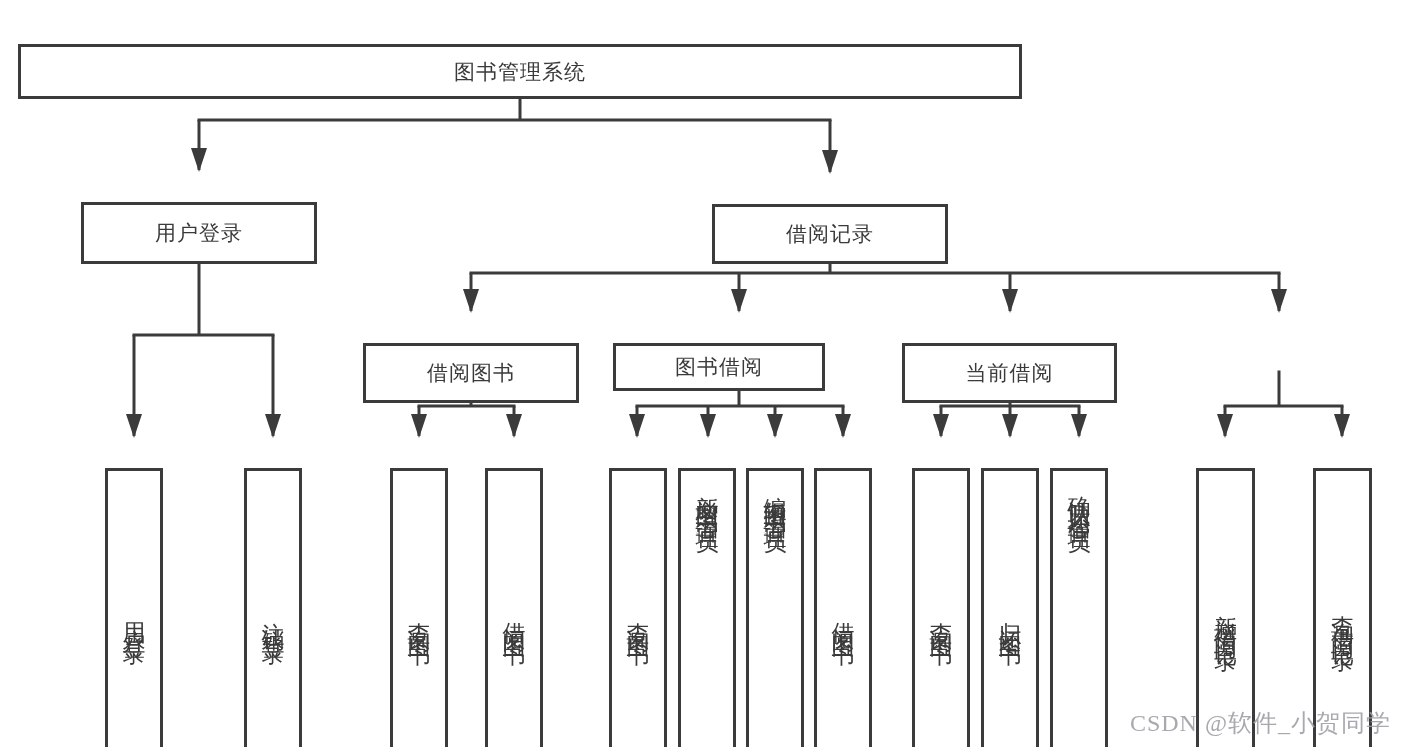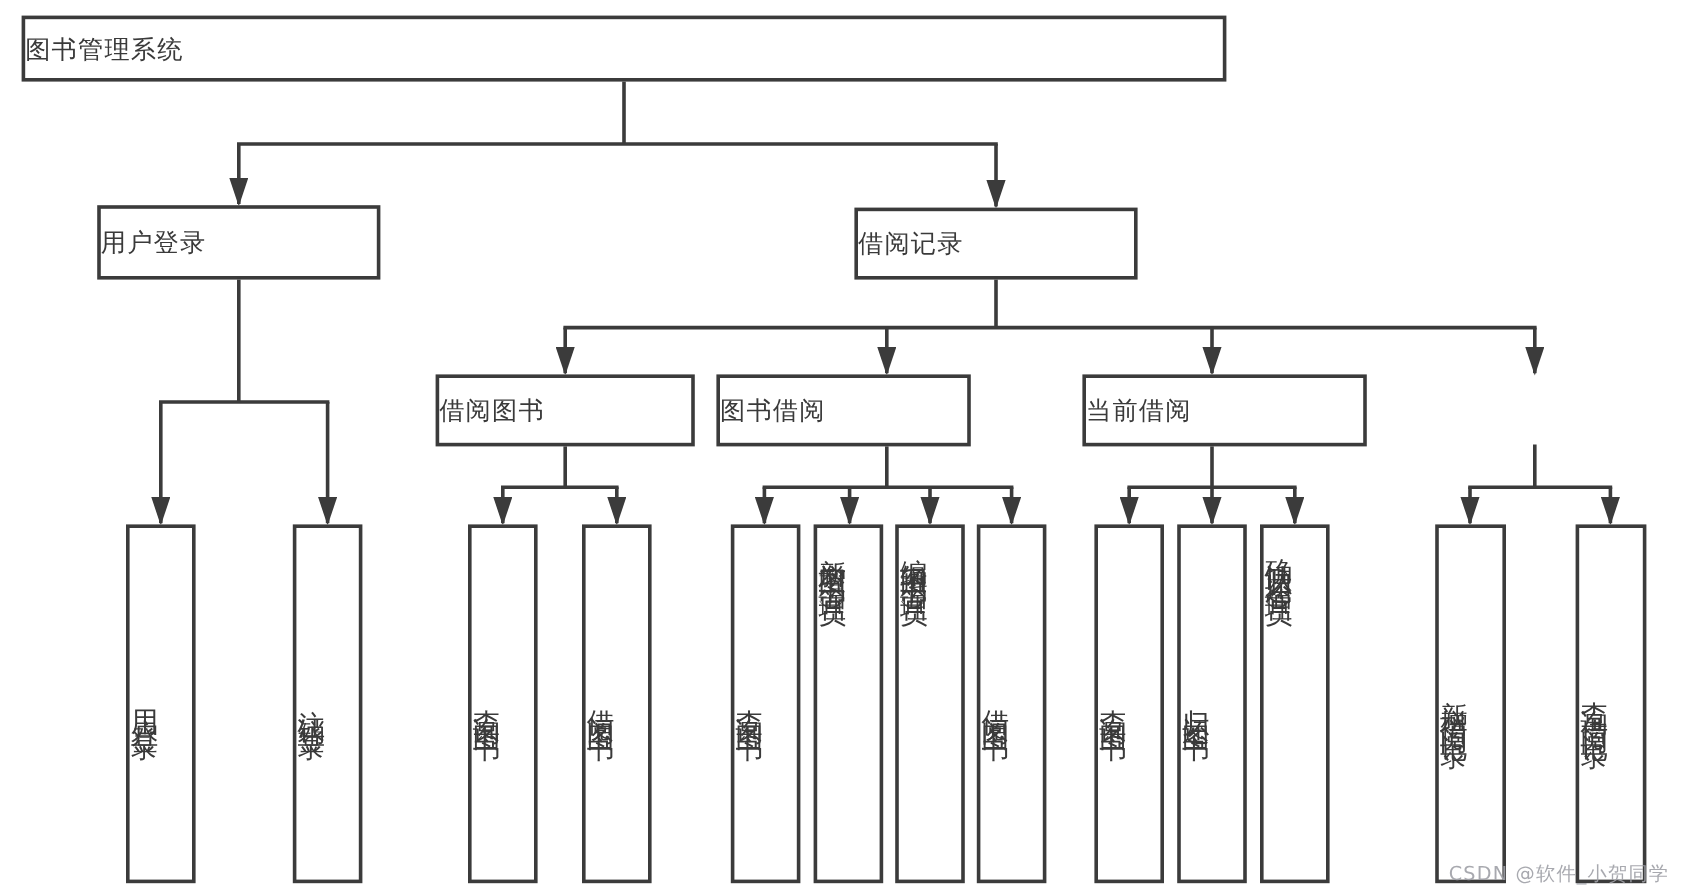--- a/index.html
+++ b/index.html
@@ -2,34 +2,35 @@
 <html><head>
 <meta charset="utf-8">
 <style>
   html, body { margin:0; padding:0; background:#ffffff; }
   body { width:1405px; height:747px; font-family:"DejaVu Sans", sans-serif; }
   .stage { position:relative; width:1405px; height:747px; background:#fff; overflow:hidden; }
   svg.connectors { position:absolute; left:0; top:0; z-index:1; }
   .node {
     position:absolute; box-sizing:border-box; background:#fff;
     border:3px solid #3b3b3b; color:#3a3a3a; z-index:2;
-    display:flex; align-items:center; justify-content:flex-start;
+    display:flex; align-items:center; justify-content:center;margin-top:31px;
   }
   .hnode { font-size:21px; letter-spacing:1px; white-space:nowrap; }
   .leaf  { font-size:23px; }
   .leaf span {
     writing-mode:vertical-rl; text-orientation:mixed;
     letter-spacing:7px; line-height:1;
   }
   .leaf-top { align-items:flex-start; }
   .leaf-top span { padding-top:7px; letter-spacing:5px; }
   .watermark {
     position:absolute; right:14px; bottom:8px; z-index:3;
-    font-size:16px; color:rgba(158,160,166,0.9); letter-spacing:1px;
+    font-size:24px; color:rgba(158,160,166,0.9); letter-spacing:1px;
     white-space:nowrap;
+    font-family:Liberation Serif, serif;
   }
 </style>
 </head>
 <body>
 
 <div class="stage">
 
   <svg class="connectors" width="1405" height="747" viewBox="0 0 1405 747">
     <defs>
       <marker id="ah" markerUnits="userSpaceOnUse" markerWidth="24" markerHeight="16" viewBox="0 0 24 16" refX="22" refY="8" orient="auto">
@@ -75,24 +76,24 @@
   <div class="node hnode" style="left:81px;top:171px;width:236px;height:62px">
     <span>用户登录</span>
   </div>
   <div class="node hnode" style="left:712px;top:173px;width:236px;height:60px">
     <span>借阅记录</span>
   </div>
 
   <div class="node hnode" style="left:363px;top:312px;width:216px;height:60px">
     <span>借阅图书</span>
   </div>
-  <div class="node hnode" style="left:597px;top:312px;width:212px;height:60px">
+  <div class="node hnode" style="left:613px;top:312px;width:212px;height:48px">
     <span>图书借阅</span>
   </div>
-  <div class="node hnode" style="left:902px;top:312px;width:237px;height:60px">
+  <div class="node hnode" style="left:902px;top:312px;width:215px;height:60px">
     <span>当前借阅</span>
   </div>
 
   <div class="node leaf" style="left:105px;top:437px;width:58px;height:299px">
     <span>用户登录</span>
   </div>
   <div class="node leaf" style="left:244px;top:437px;width:58px;height:299px">
     <span>注销登录</span>
   </div>
 

